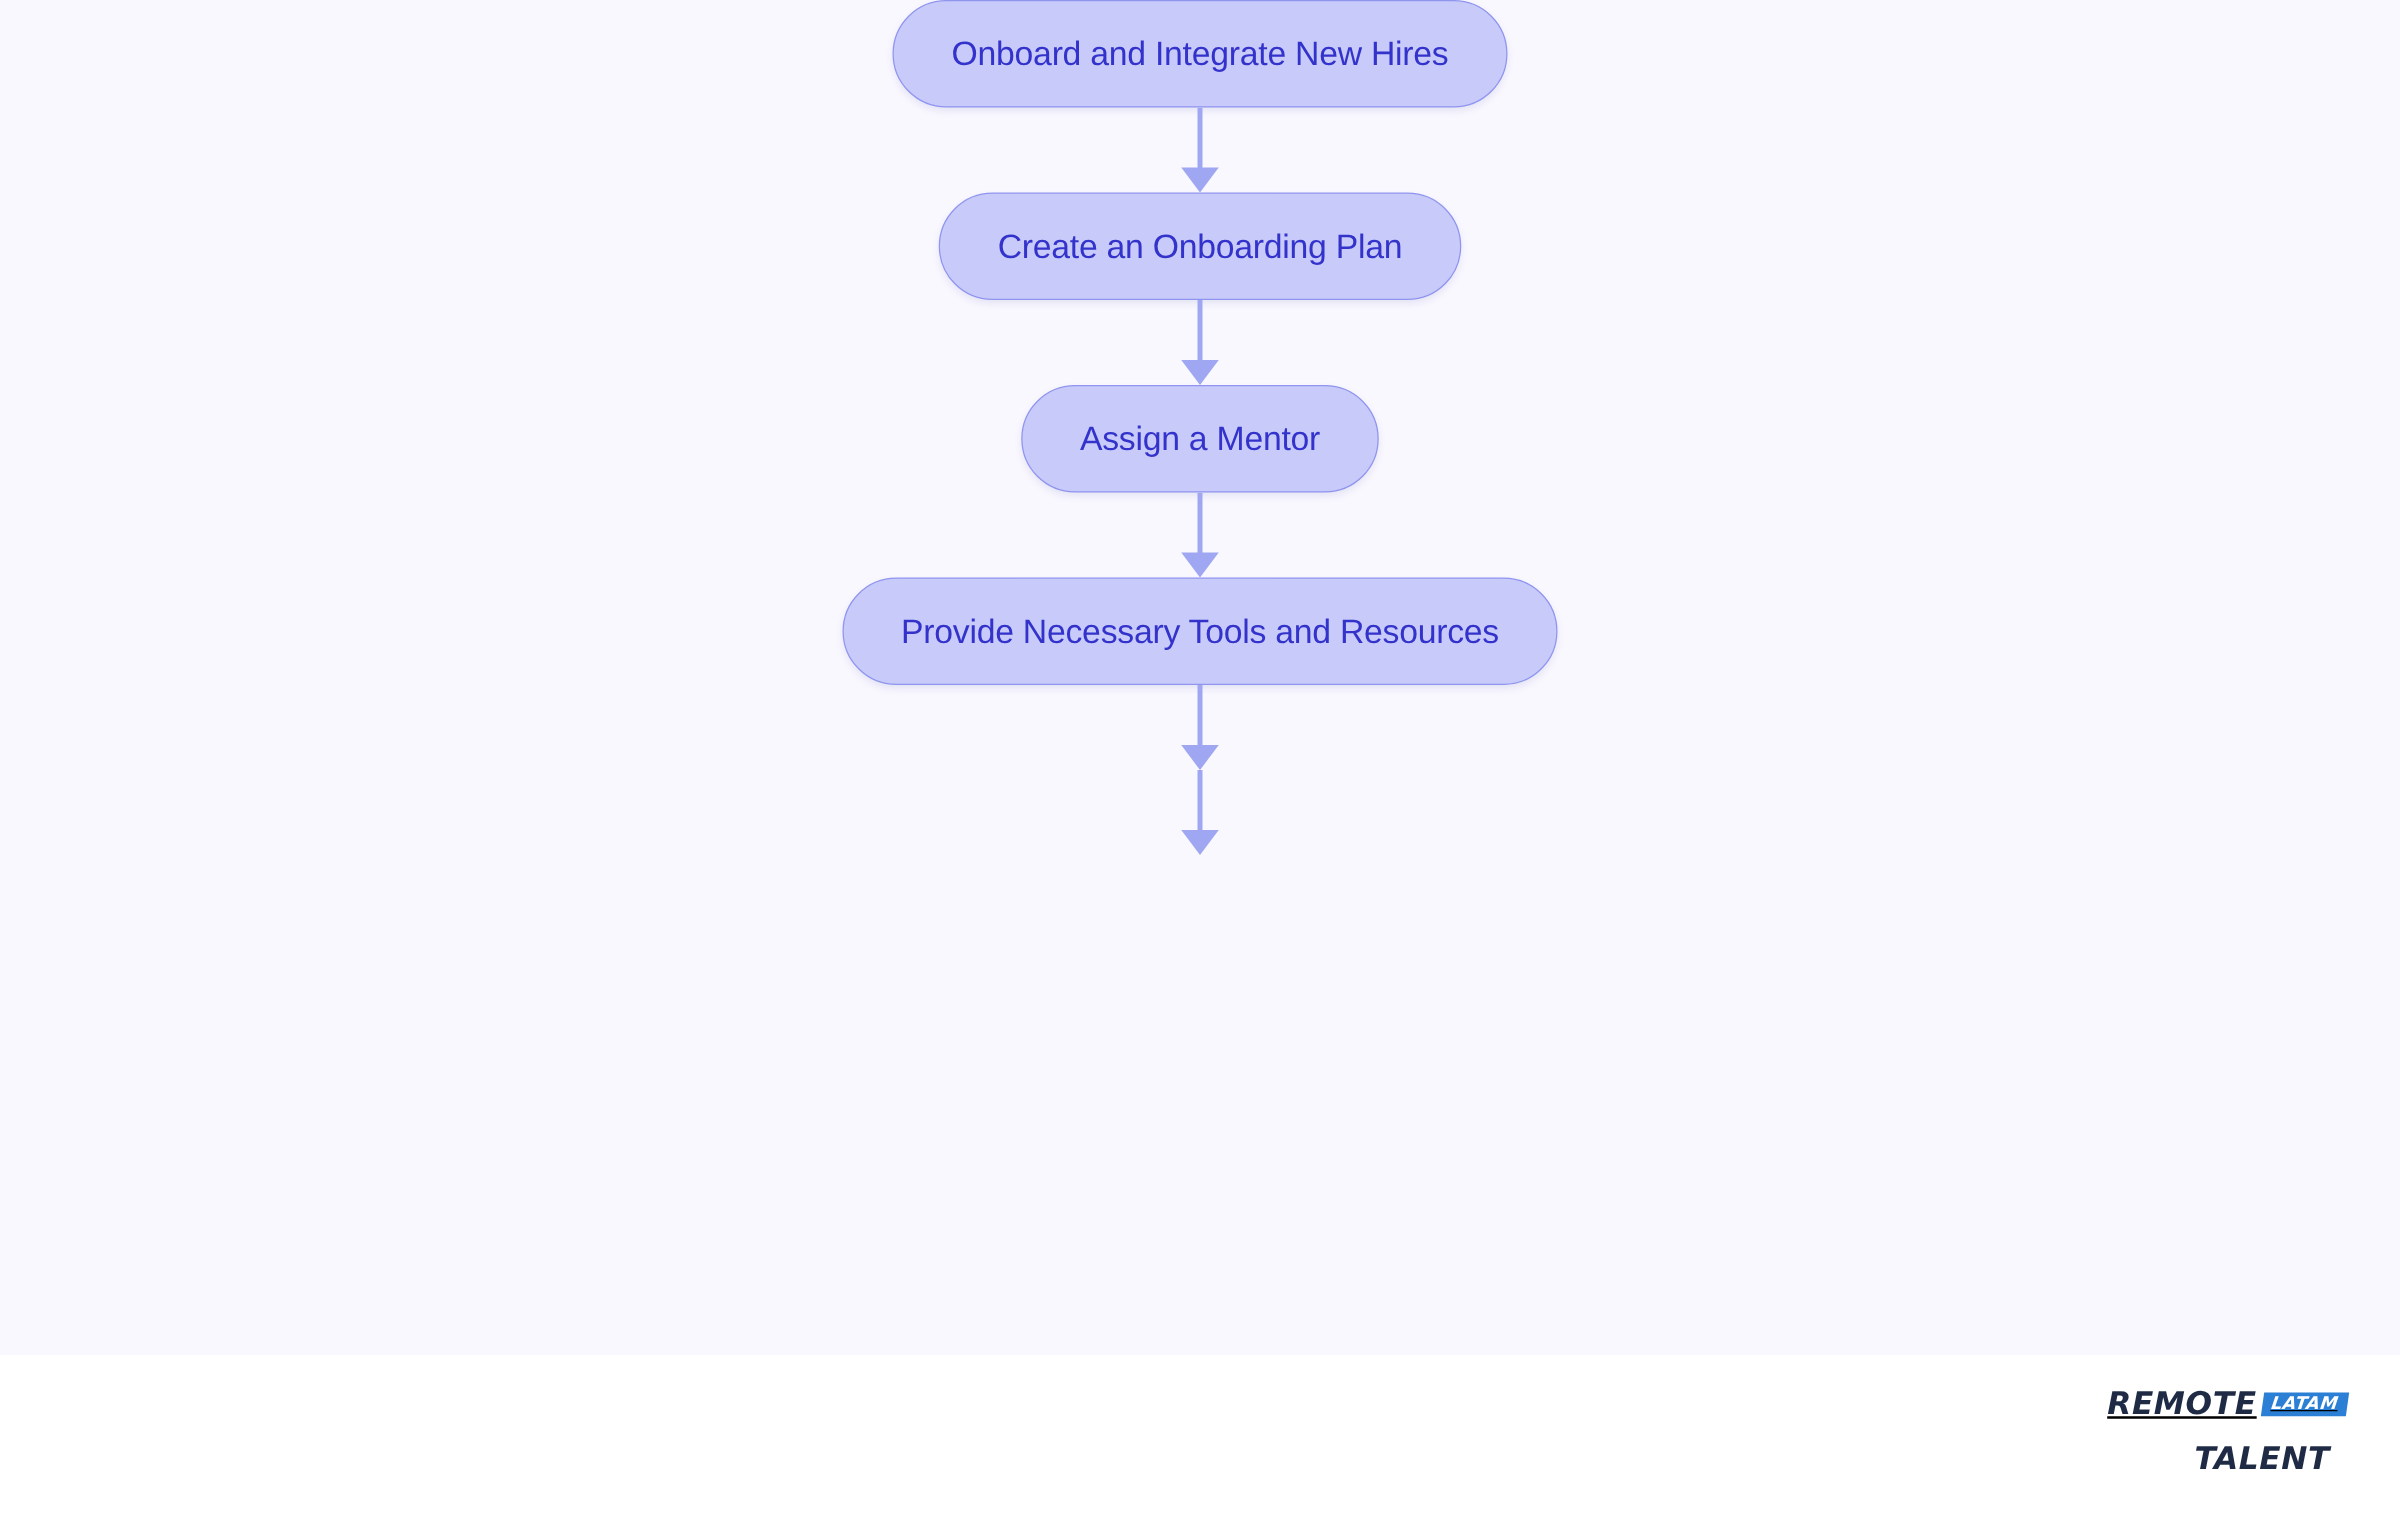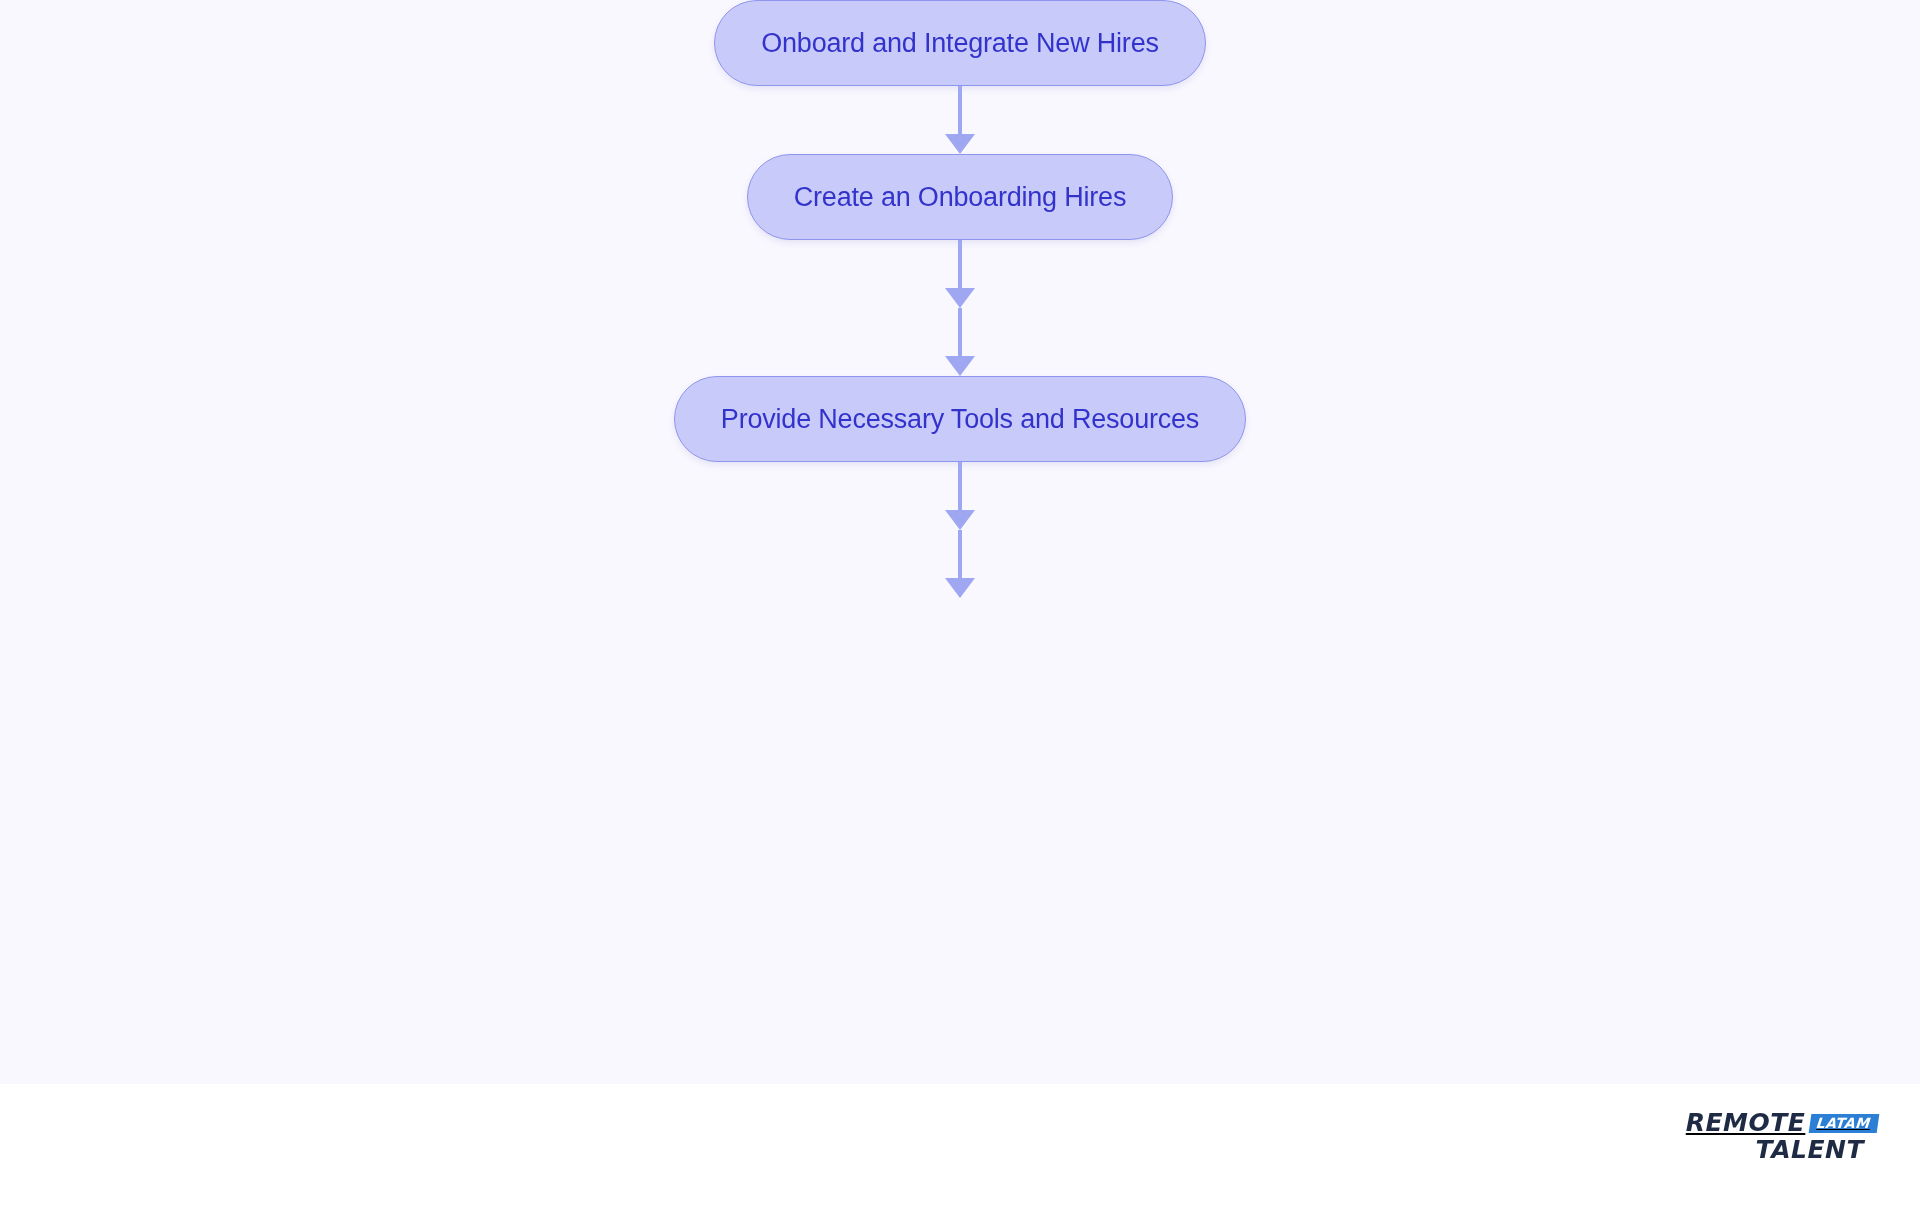--- a/index.html
+++ b/index.html
@@ -120,49 +120,52 @@
     font-size: 14px;
     letter-spacing: 0.4px;
     line-height: 1;
     transform: skewX(-8deg);
   }
 
   .logo-row-2 {
     display: flex;
     justify-content: flex-end;
     padding-right: 14px;
-    margin-top: 1px;
+    margin-top: 18px;
   }
 </style>
 </head>
 <body>
 
 <div id="app">
 
   <div id="canvas">
     <div id="flow">
 
       <div class="node">
         <span class="node-label">Onboard and Integrate New Hires</span>
       </div>
 
       <svg class="connector" viewBox="0 0 40 68">
         <line x1="20" y1="0" x2="20" y2="50" stroke="#9fa6f2" stroke-width="4"></line>
         <polygon points="5,48 35,48 20,68" fill="#9fa6f2"></polygon>
       </svg>
 
       <div class="node">
-        <span class="node-label">Create an Onboarding Hires</span>
-      </div>
-
-      <svg class="connector" viewBox="0 0 40 68">
-        <line x1="20" y1="0" x2="20" y2="50" stroke="#9fa6f2" stroke-width="4"></line>
-        <polygon points="5,48 35,48 20,68" fill="#9fa6f2"></polygon>
-      </svg>
-
+        <span class="node-label">Create an Onboarding Plan</span>
+      </div>
+
+      <svg class="connector" viewBox="0 0 40 68">
+        <line x1="20" y1="0" x2="20" y2="50" stroke="#9fa6f2" stroke-width="4"></line>
+        <polygon points="5,48 35,48 20,68" fill="#9fa6f2"></polygon>
+      </svg>
+
+      <div class="node">
+        <span class="node-label">Assign a Mentor</span>
+      </div>
 
       <svg class="connector" viewBox="0 0 40 68">
         <line x1="20" y1="0" x2="20" y2="50" stroke="#9fa6f2" stroke-width="4"></line>
         <polygon points="5,48 35,48 20,68" fill="#9fa6f2"></polygon>
       </svg>
 
       <div class="node">
         <span class="node-label">Provide Necessary Tools and Resources</span>
       </div>
 

